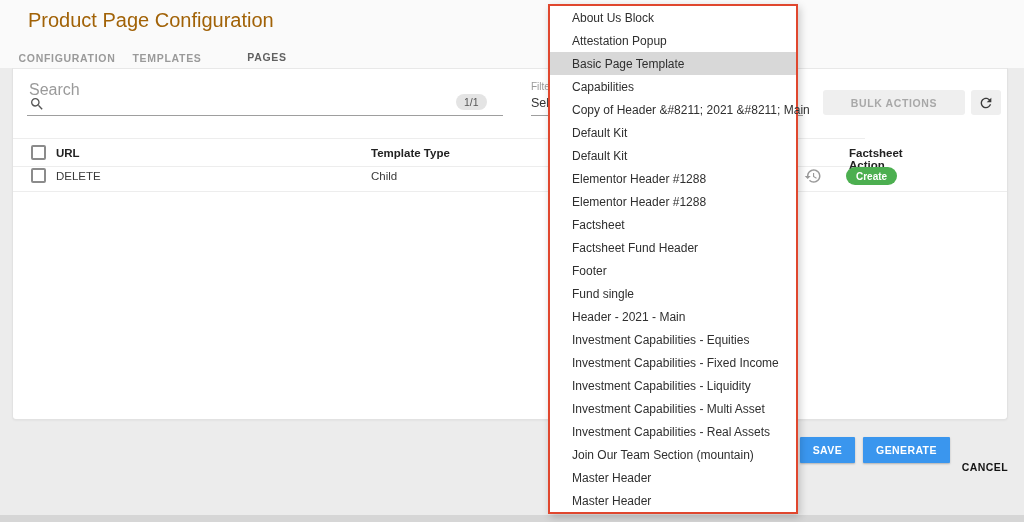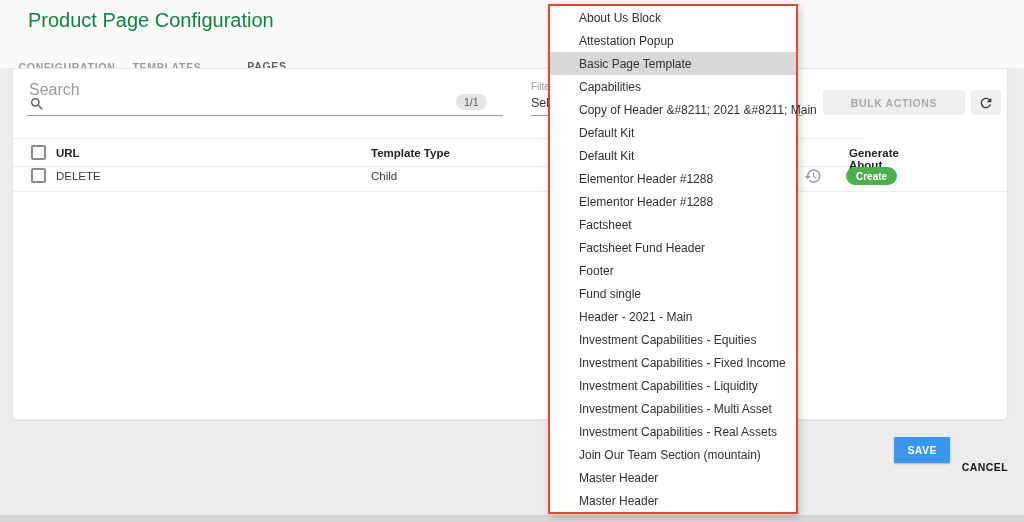--- a/index.html
+++ b/index.html
@@ -1,22 +1,22 @@
 <!DOCTYPE html>
 <html style="--blue: #3a96ee; --tab-blue: #2196f3; --green: #4caf50; --red: #e0472e; --hl: #d8d8d8;"><head>
 <meta charset="utf-8">
 <style>
   * { margin:0; padding:0; box-sizing:border-box; }
   html,body { width:1024px; height:522px; overflow:hidden;
     font-family:"Liberation Sans", sans-serif; background:#ececec; position:relative; }
 
   
   .header-band { position:absolute; left:0; top:0; width:1024px; height:68px; background:#fafafa; }
-  .page-title { position:absolute; left:28px; top:9px; font-size:20px; font-weight:500; color:#15803d; }
-  .tabs { position:absolute; left:17px; top:53px; height:28px; display:flex; }
+  .page-title { position:absolute; left:28px; top:9px; font-size:20px; font-weight:500; color:#a16207; }
+  .tabs { position:absolute; left:17px; top:44px; height:28px; display:flex; }
   .tab { width:100px; height:28px; display:flex; align-items:center; justify-content:center;
     font-size:10.5px; font-weight:bold; letter-spacing:.7px; color:#9a9a9a; cursor:pointer; }
   .tab.active { color:#616161; border-bottom:2px solid var(--tab-blue); }
 
   
   .card { position:absolute; left:12px; top:68px; width:996px; height:352px; background:#ffffff;
     border:1px solid #e2e2e2; border-top-color:#e8e8e8; border-radius:0 0 4px 4px;
     box-shadow:0 1px 2px rgba(0,0,0,.04); }
 
   .search-label { position:absolute; left:16px; top:12px; font-size:16px; color:#9a9a9a; }
@@ -57,21 +57,21 @@
   .btn-blue { height:26px; padding:0 13px; background:var(--blue); border:none; border-radius:1px;
     color:#fff; font-size:10.5px; font-weight:bold; letter-spacing:.4px;
     font-family:"Liberation Sans", sans-serif; box-shadow:0 1px 2px rgba(0,0,0,.25); cursor:pointer; }
   .btn-cancel { background:none; border:none; color:#141414; font-size:10.5px; font-weight:bold;
     letter-spacing:.4px; font-family:"Liberation Sans", sans-serif; margin-left:4px; cursor:pointer;margin-top:34px; }
 
   
   .dropdown { position:absolute; left:548px; top:4px; width:250px; height:510px; background:#fff;
     border:2px solid var(--red); box-shadow:2px 3px 8px rgba(0,0,0,.2); z-index:20;
     display:flex; flex-direction:column; }
-  .dd-item { flex:1; display:flex; align-items:center; padding-left:29px; font-size:12px; color:#2f2f2f;
+  .dd-item { flex:1; display:flex; align-items:center; padding-left:22px; font-size:12px; color:#2f2f2f;
     white-space:nowrap; cursor:pointer; }
   .dd-item.hl { background:var(--hl);text-align:right; }
 
   .bottom-strip { position:absolute; left:0; bottom:0; width:1024px; height:7px; background:#d6d6d6; }
 </style>
 </head>
 <body>
 
 <div class="header-band">
   <div class="page-title">Product Page Configuration</div>
@@ -99,36 +99,37 @@
   <button class="refresh-btn">
     <svg viewBox="0 0 24 24" width="16" height="16">
       <path fill="#3c3c3c" d="M17.65 6.35C16.2 4.9 14.21 4 12 4c-4.42 0-7.99 3.58-8 8s3.57 8 7.99 8c3.73 0 6.84-2.55 7.73-6h-2.08c-.82 2.33-3.04 4-5.65 4-3.31 0-6-2.69-6-6s2.69-6 6-6c1.66 0 3.14.69 4.22 1.78L13 11h7V4l-2.35 2.35z"></path>
     </svg>
   </button>
 
   <div class="thead">
     <div class="cb"></div>
     <span class="col-url" style="position:absolute;">URL</span>
     <span class="col-type" style="position:absolute;">Template Type</span>
-    <span class="col-action" style="position:absolute;">Generate About</span>
+    <span class="col-action" style="position:absolute;">Factsheet Action</span>
   </div>
 
   <div class="trow">
     <div class="cb"></div>
     <span class="col-url" style="position:absolute;">DELETE</span>
     <span class="col-type" style="position:absolute;">Child</span>
     <svg class="history-ic" viewBox="0 0 24 24">
       <path fill="#9a9a9a" d="M13 3c-4.97 0-9 4.03-9 9H1l3.89 3.89.07.14L9 12H6c0-3.87 3.13-7 7-7s7 3.13 7 7-3.13 7-7 7c-1.93 0-3.68-.79-4.94-2.06l-1.42 1.42C8.27 19.99 10.51 21 13 21c4.97 0 9-4.03 9-9s-4.03-9-9-9zm-1 5v5l4.28 2.54.72-1.21-3.5-2.08V8H12z"></path>
     </svg>
     <button class="create-pill">Create</button>
   </div>
 </div>
 
 <div class="actions">
   <button class="btn-blue">SAVE</button>
+  <button class="btn-blue">GENERATE</button>
   <button class="btn-cancel">CANCEL</button>
 </div>
 
 <div class="dropdown">
     <div class="dd-item">About Us Block</div>
     <div class="dd-item">Attestation Popup</div>
     <div class="dd-item hl">Basic Page Template</div>
     <div class="dd-item">Capabilities</div>
     <div class="dd-item">Copy of Header &amp;#8211; 2021 &amp;#8211; Main</div>
     <div class="dd-item">Default Kit</div>

